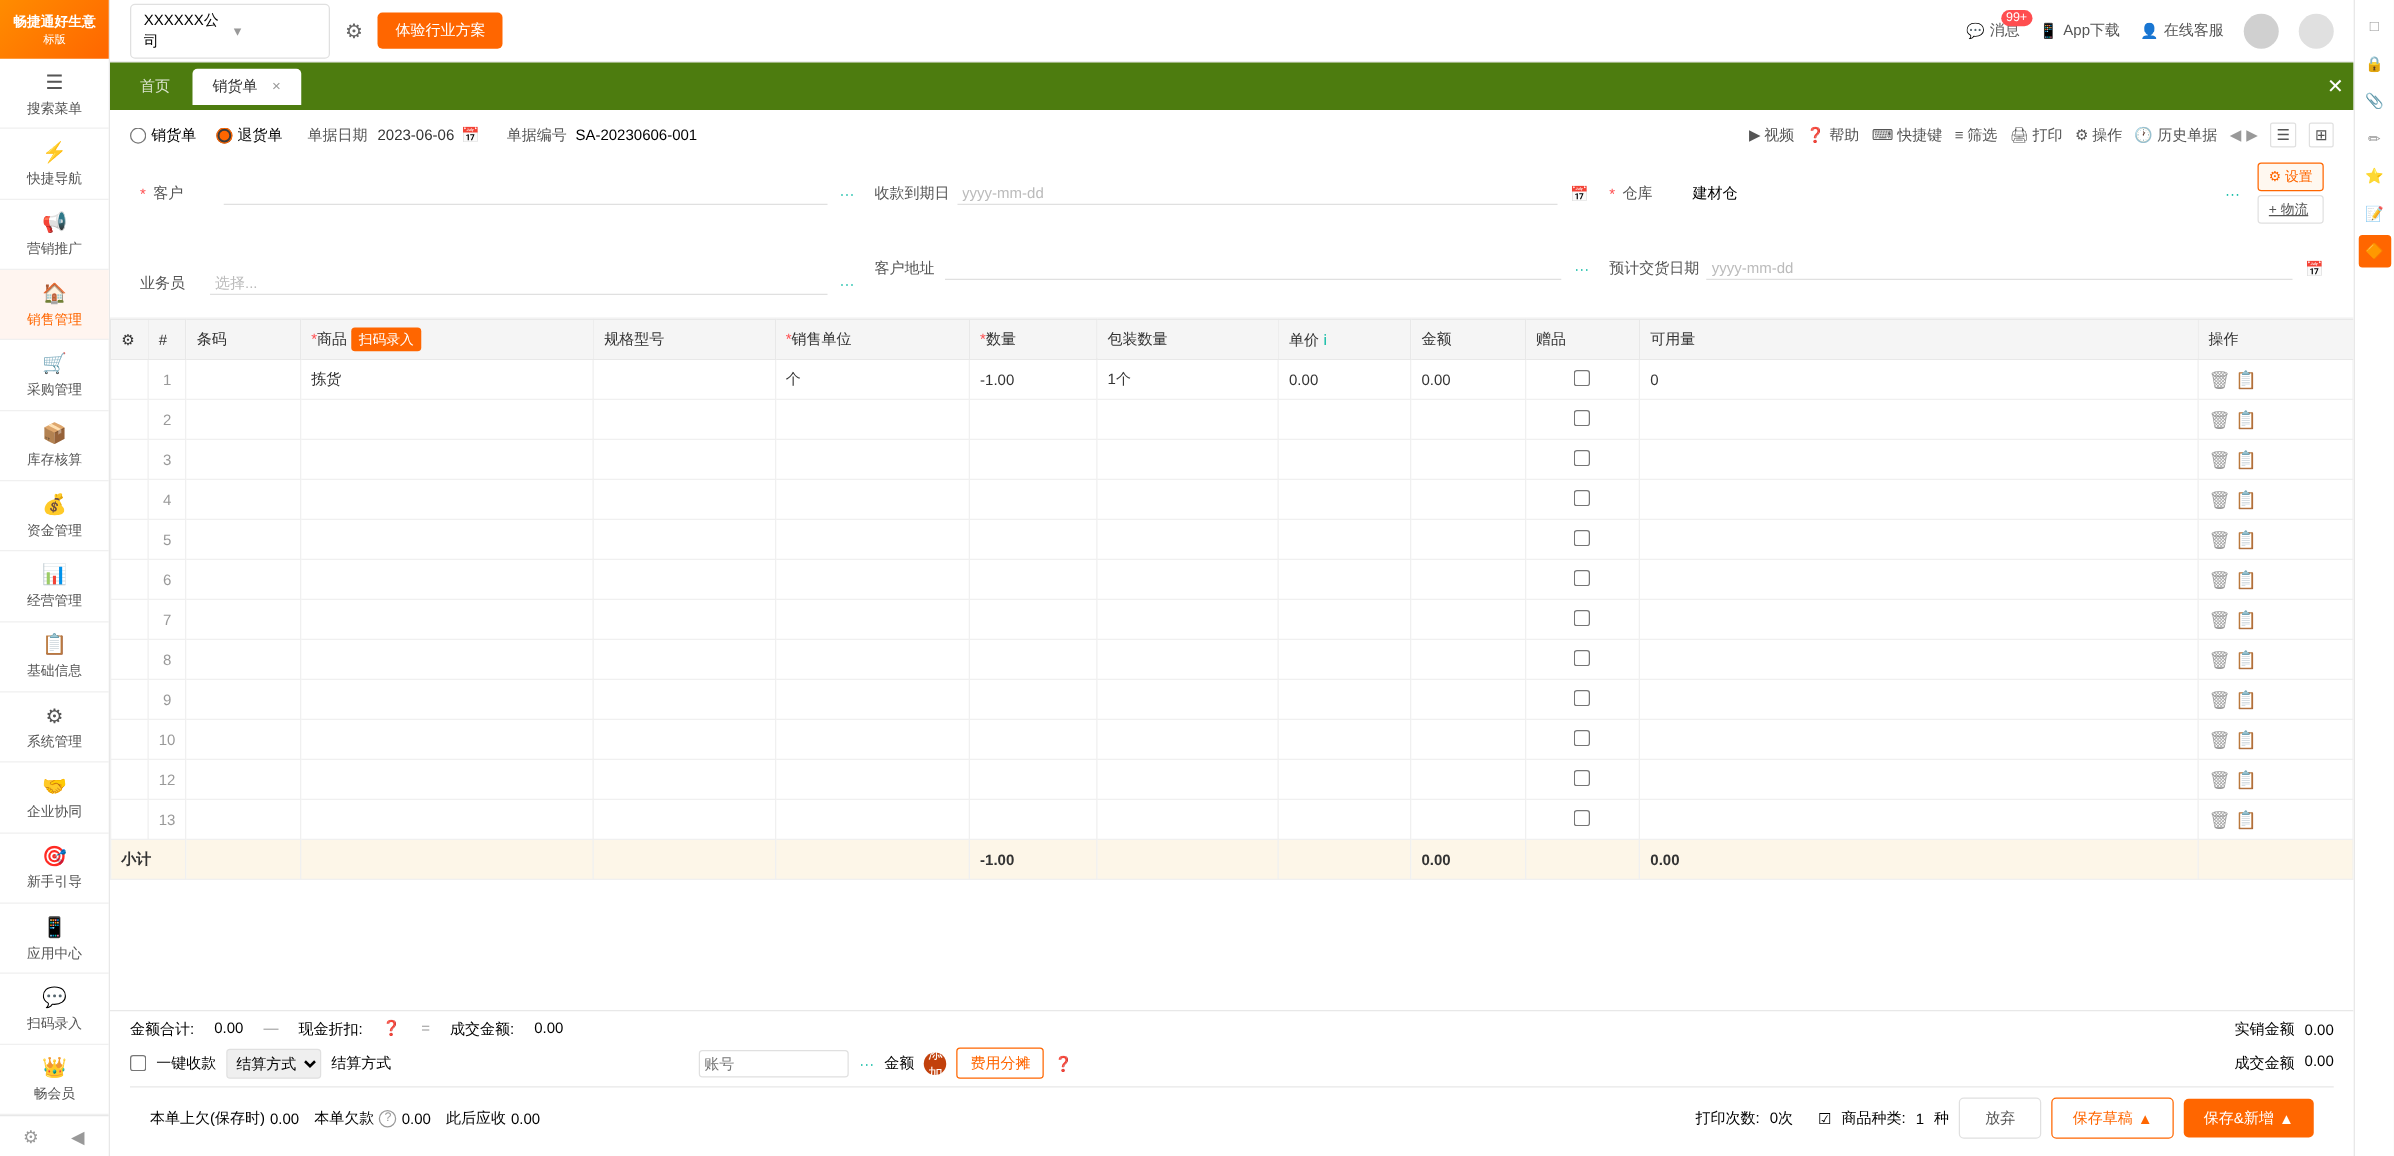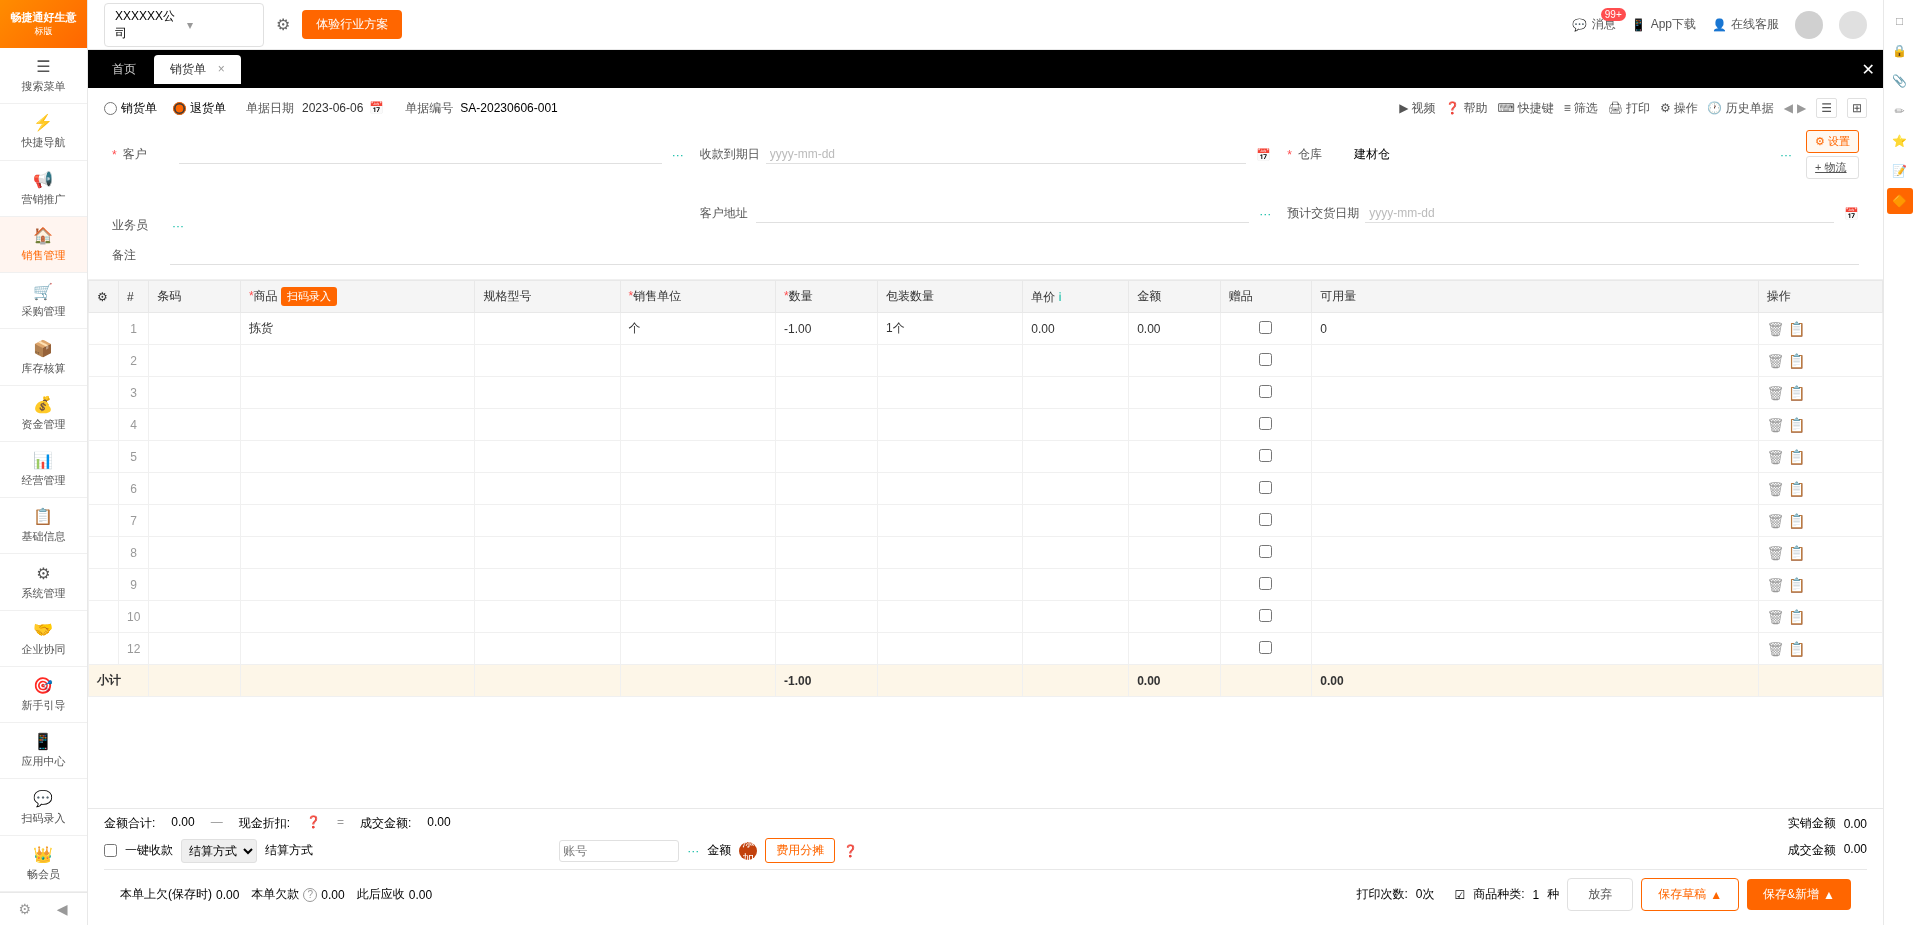--- a/index.html
+++ b/index.html
@@ -25,21 +25,21 @@
     .company-select span { flex: 1; }
     .company-select .chevron { color: #999; }
     .topbar-gear { color: #666; font-size: 16px; cursor: pointer; }
     .trial-btn { background: #ff6600; color: #fff; border: none; border-radius: 4px; padding: 6px 14px; cursor: pointer; font-size: 12px; }
     .topbar-right { margin-left: auto; display: flex; align-items: center; gap: 16px; }
     .topbar-icon-item { display: flex; align-items: center; gap: 4px; cursor: pointer; color: #555; position: relative; }
     .badge { background: #ff4d4f; color: #fff; border-radius: 10px; font-size: 10px; padding: 1px 4px; position: absolute; top: -8px; right: -10px; }
     .avatar { width: 28px; height: 28px; border-radius: 50%; background: #d0d0d0; }
 
     
-    .tabs { background: #000000; display: flex; align-items: center; height: 38px; padding: 0 8px; gap: 2px; }
+    .tabs { background: #4d7c0f; display: flex; align-items: center; height: 38px; padding: 0 8px; gap: 2px; }
     .tab { padding: 6px 16px; border-radius: 4px 4px 0 0; cursor: pointer; color: rgba(255,255,255,0.8); font-size: 13px; }
     .tab.active { background: #fff; color: #333; }
     .tab .close { margin-left: 8px; color: #999; cursor: pointer; }
     .tabs-close { margin-left: auto; color: #fff; cursor: pointer; font-size: 16px; }
 
     
     .content { flex: 1; background: #fff; overflow: hidden; display: flex; flex-direction: column; }
 
     
     .form-header { padding: 10px 16px; border-bottom: 1px solid #f0f0f0; }
@@ -293,38 +293,35 @@
           <div style="display:flex;flex-direction:column;gap:3px;margin-left:8px;">
             <button class="settings-btn">⚙ 设置</button>
             <button class="logistics-btn">+ 物流</button>
           </div>
         </div>
       </div>
 
       <div style="display:flex;gap:0;margin-bottom:4px;">
         <div style="flex:1;display:flex;align-items:center;gap:6px;padding:4px 8px;margin-top:24px;">
           <span class="field-label">业务员</span>
+          <input class="field-input" type="text" style="flex: 1 1 0%;" placeholder="选择...">
           <span class="field-dots">···</span>
         </div>
         <div style="flex:1;display:flex;align-items:center;gap:6px;padding:4px 8px;">
           <span class="field-label">客户地址</span>
           <input class="field-input" type="text" style="flex: 1 1 0%;">
           <span class="field-dots">···</span>
         </div>
         <div style="flex:1;display:flex;align-items:center;gap:6px;padding:4px 8px;">
           <span class="field-label">预计交货日期</span>
           <input class="field-input" type="text" style="flex: 1 1 0%;" placeholder="yyyy-mm-dd">
           <span class="field-cal">📅</span>
         </div>
       </div>
 
-      <div style="display:flex;align-items:center;gap:8px;padding:4px 8px;">
-        <span class="field-label">备注</span>
-        <input class="field-input" type="text" style="width: 400px;">
-      </div>
     </div>
 
     <div class="table-area">
       <table class="data-table">
         <thead>
           <tr>
             <th class="th-gear">⚙</th>
             <th>#</th>
             <th>条码</th>
             <th><span style="color:#ff4d4f;">*</span>商品 <button class="scan-btn">扫码录入</button></th>
@@ -532,20 +529,38 @@
     <td></td>
     <td></td>
     <td></td>
     <td class="checkbox-cell"><input type="checkbox" style=""></td>
     <td></td>
     <td>
       <span class="icon-btn">🗑</span>
       <span class="icon-btn">📋</span>
     </td>
   </tr>
+            <tr>
+    <td class="row-num"></td>
+    <td class="row-num">13</td>
+    <td></td>
+    <td></td>
+    <td></td>
+    <td></td>
+    <td class=""></td>
+    <td></td>
+    <td></td>
+    <td></td>
+    <td class="checkbox-cell"><input type="checkbox" style=""></td>
+    <td></td>
+    <td>
+      <span class="icon-btn">🗑</span>
+      <span class="icon-btn">📋</span>
+    </td>
+  </tr>
           </tbody>
         <tfoot>
           <tr class="subtotal-row">
             <td colspan="2">小计</td>
             <td></td>
             <td></td>
             <td></td>
             <td></td>
             <td class="red-text">-1.00</td>
             <td></td>

